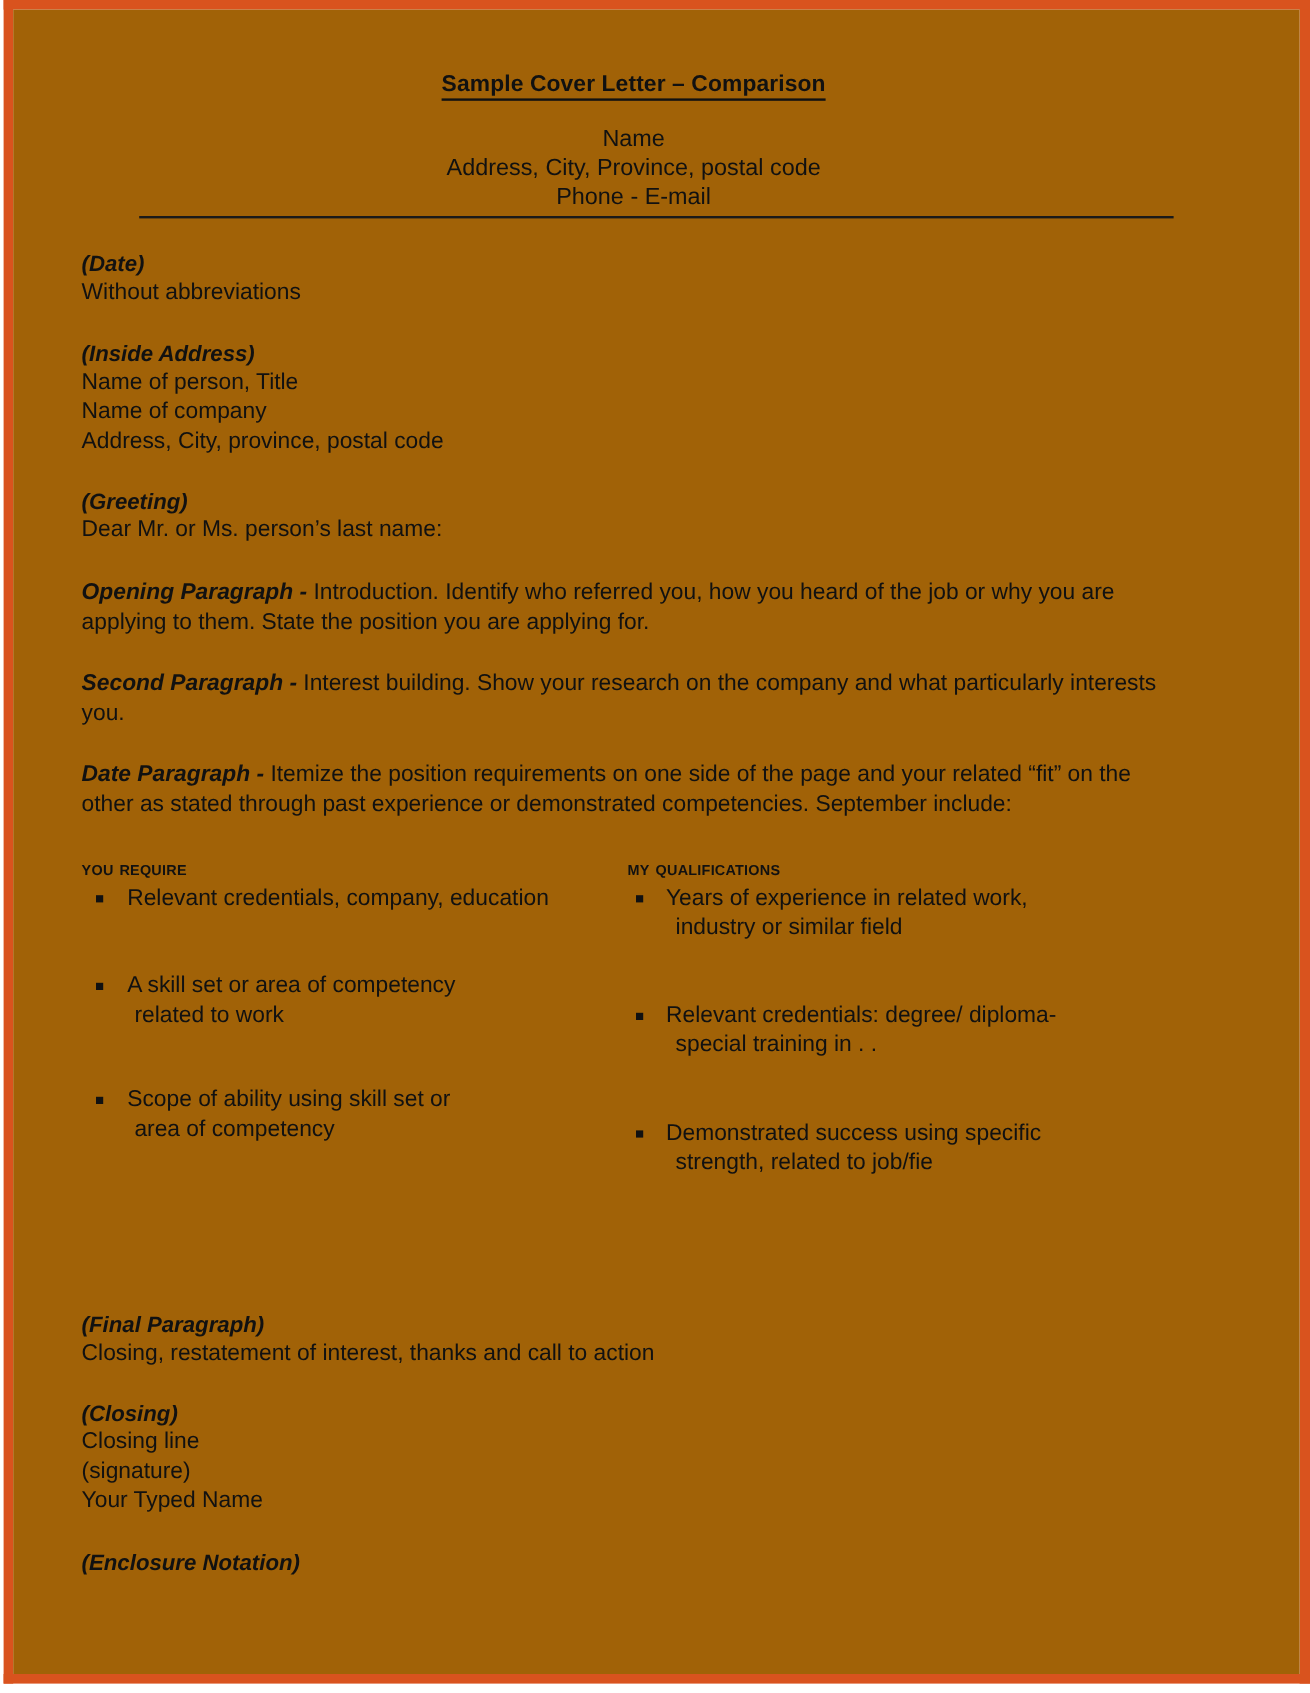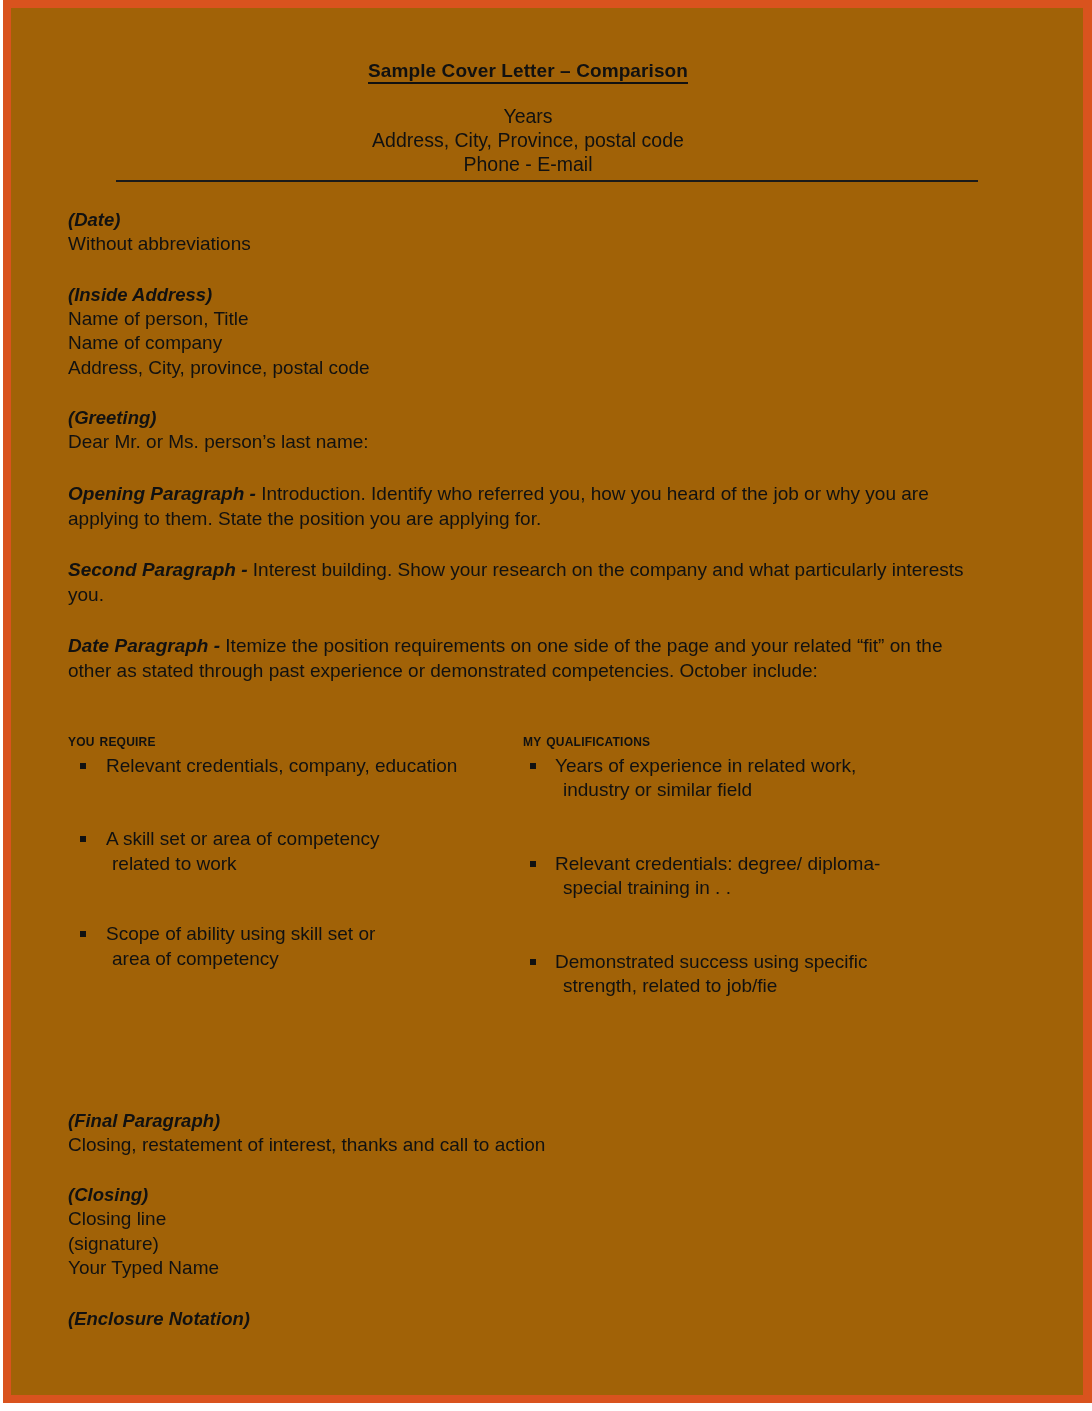--- a/index.html
+++ b/index.html
@@ -86,21 +86,21 @@
   .para .lead {
     font-weight: bold;
     font-style: italic;
   }
 
   
   .compare {
     display: flex;
     margin-top: 30px;
   }
-  .col { width: 455px; margin-top: 17px; }
+  .col { width: 455px; }
   .col.right { width: 465px; }
   .col-head {
     font-size: 17px;
     font-weight: bold;
     font-variant: small-caps;
     text-transform: lowercase;
     letter-spacing: 0.2px;
     line-height: 22px;
     margin-bottom: 2px;
   }
@@ -148,21 +148,21 @@
   <div class="frame-bottom"></div>
 
   <div class="sheet">
     <div class="doc">
 
       <div class="title">
         <span>Sample Cover Letter – Comparison</span>
       </div>
 
       <div class="letterhead">
-        <div>Years</div>
+        <div>Name</div>
         <div>Address, City, Province, postal code</div>
         <div>Phone - E-mail</div>
       </div>
       <div class="rule"></div>
 
       <div class="block">
         <div class="head">(Date)</div>
         <div class="line">Without abbreviations</div>
       </div>
 
@@ -180,21 +180,21 @@
 
       <div class="para">
         <span class="lead">Opening Paragraph - </span><span>Introduction.  Identify who referred you, how you heard of the job or why you are applying to them.  State the position you are applying for.</span>
       </div>
 
       <div class="para">
         <span class="lead">Second  Paragraph - </span><span>Interest building.  Show your research on the company and what particularly interests you.</span>
       </div>
 
       <div class="para">
-        <span class="lead">Date  Paragraph - </span><span>Itemize the position requirements on one side of the page and your related “fit” on the other as stated through past experience or demonstrated competencies. October include:</span>
+        <span class="lead">Date  Paragraph - </span><span>Itemize the position requirements on one side of the page and your related “fit” on the other as stated through past experience or demonstrated competencies. September include:</span>
       </div>
 
       <div class="compare">
 
         <div class="col left">
           <div class="col-head">You Require</div>
           <ul class="bullets">
             <li>
               <span class="marker"></span>
               <span>Relevant credentials, company, education</span>

